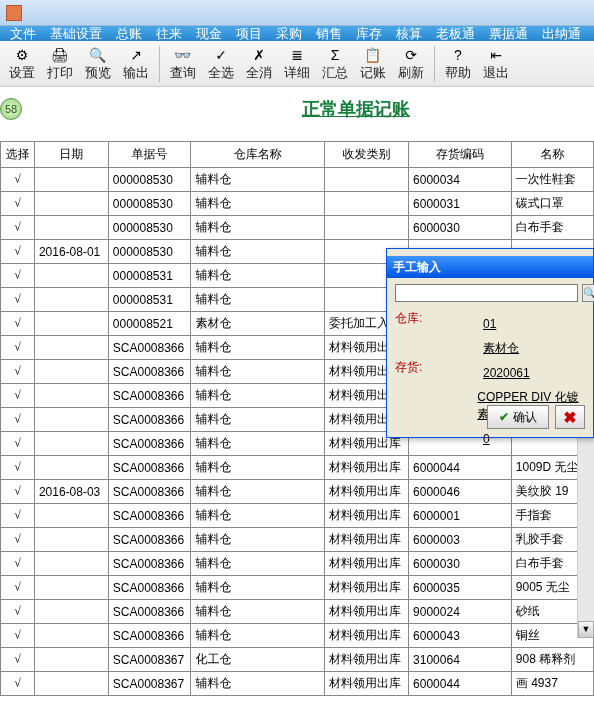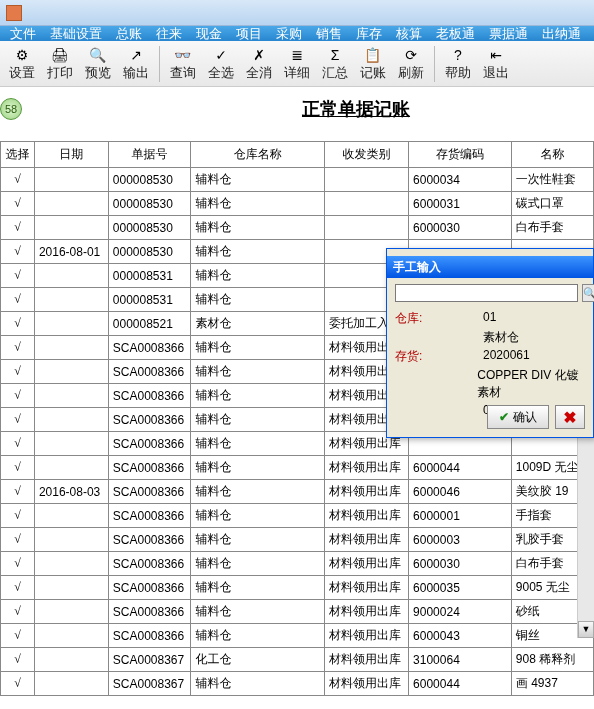--- a/index.html
+++ b/index.html
@@ -8,21 +8,21 @@
 .titlebar-icon { display: inline-block; width: 16px; height: 16px; margin: 5px 6px; background: #e37a4a; border: 1px solid #b25a2a; }
 .menubar { height: 15px; background: linear-gradient(#4aa8e8, #2886d0); color: #fff; display: flex; align-items: center; padding: 0 10px; gap: 14px; font-size: 13px; }
 .menubar span { cursor: default; white-space: nowrap; }
 .toolbar { height: 46px; background: linear-gradient(#f8f8f8, #e8e8e8); border-bottom: 1px solid #ccc; display: flex; align-items: center; padding: 2px 4px; gap: 2px; }
 .tool-btn { display: flex; flex-direction: column; align-items: center; padding: 2px 4px; cursor: pointer; border: 1px solid transparent; }
 .tool-icon { width: 20px; height: 18px; display: flex; align-items: center; justify-content: center; font-size: 14px; }
 .tool-label { font-size: 13px; color: #222; }
 .tool-sep { width: 1px; height: 36px; background: #bbb; margin: 0 3px; }
 .badge { position: absolute; left: 0; top: 98px; width: 22px; height: 22px; border-radius: 11px; background: radial-gradient(#dff8d0, #9ad080); border: 1px solid #5a9a40; text-align: center; line-height: 20px; font-size: 11px; color: #2a5a10; }
 .title-row { padding: 10px 0 20px 0; text-align: center; }
-.page-title { color: #000000; font-size: 18px; font-weight: bold; text-decoration: underline; display: inline-block; margin-left: 118px; }
+.page-title { color: #15803d; font-size: 18px; font-weight: bold; text-decoration: underline; display: inline-block; margin-left: 118px; }
 .table-wrap { position: relative; overflow: hidden; }
 table { border-collapse: collapse; width: 100%; }
 th, td { border: 1px solid #888; padding: 3px 4px; font-size: 12px; background: #fff; height: 20px; white-space: nowrap; overflow: hidden; }
 th { background: #fff; font-weight: normal; text-align: center; height: 26px; }
 td.sel { text-align: center; font-family: serif; }
 .col-sel { width: 32px; }
 .col-date { width: 72px; }
 .col-doc { width: 72px; }
 .col-wh { width: 130px; }
 .col-type { width: 82px; }
@@ -30,21 +30,21 @@
 .col-name { width: 80px; }
 .dialog { position: absolute; left: 386px; top: 248px; width: 208px; height: 190px; background: #ece9d8; border: 1px solid #0054e3; box-shadow: 2px 2px 6px rgba(0,0,0,0.3); }
 .dlg-title { height: 22px; background: linear-gradient(#3d95ff, #0054e3); color: #fff; padding: 3px 6px; font-size: 12px; font-weight: bold; margin-top: 7px; }
 .dlg-body { padding: 6px 8px; font-size: 12px; }
 .dlg-label { color: #b00000; margin-bottom: 4px; }
 .dlg-input-row { display: flex; gap: 4px; margin-bottom: 8px; }
 .dlg-input { flex: 1; border: 1px solid #7a7a7a; height: 18px; background: #fff; padding: 0 2px; }
 .dlg-search { width: 18px; height: 18px; background: #e8e8e8; border: 1px solid #888; display: flex; align-items: center; justify-content: center; font-size: 11px; cursor: pointer; }
 .dlg-field { display: flex; margin-bottom: 2px; gap: 48px; }
 .dlg-field-lbl { color: #b00000; width: 40px; }
-.dlg-field-val { color: #000; }
+.dlg-field-val { text-decoration: underline; color: #000; margin-top: 7px; }
 .dlg-buttons { position: absolute; bottom: 8px; right: 8px; display: flex; gap: 6px; }
 .dlg-btn { width: 62px; height: 24px; border: 1px solid #888; background: linear-gradient(#fff,#ddd); display: flex; align-items: center; justify-content: center; gap: 4px; cursor: pointer; font-size: 12px; }
 .dlg-btn-x { width: 30px; color: #c00; font-weight: bold; font-size: 16px; }
 .check-green { color: #1a8a1a; font-weight: bold; }
 .scrollbar-v { position: absolute; right: 0; top: 248px; width: 17px; height: 390px; background: #e8e8e8; border-left: 1px solid #ccc; }
 .sb-btn { height: 17px; background: linear-gradient(#f8f8f8,#d0d0d0); border: 1px solid #aaa; text-align: center; font-size: 9px; line-height: 15px; }
 .sb-thumb { position: absolute; top: 18px; left: 1px; right: 1px; height: 22px; background: linear-gradient(#dce8f8,#b8d0f0); border: 1px solid #8ab; }
 </style>
 </head>
 <body>

